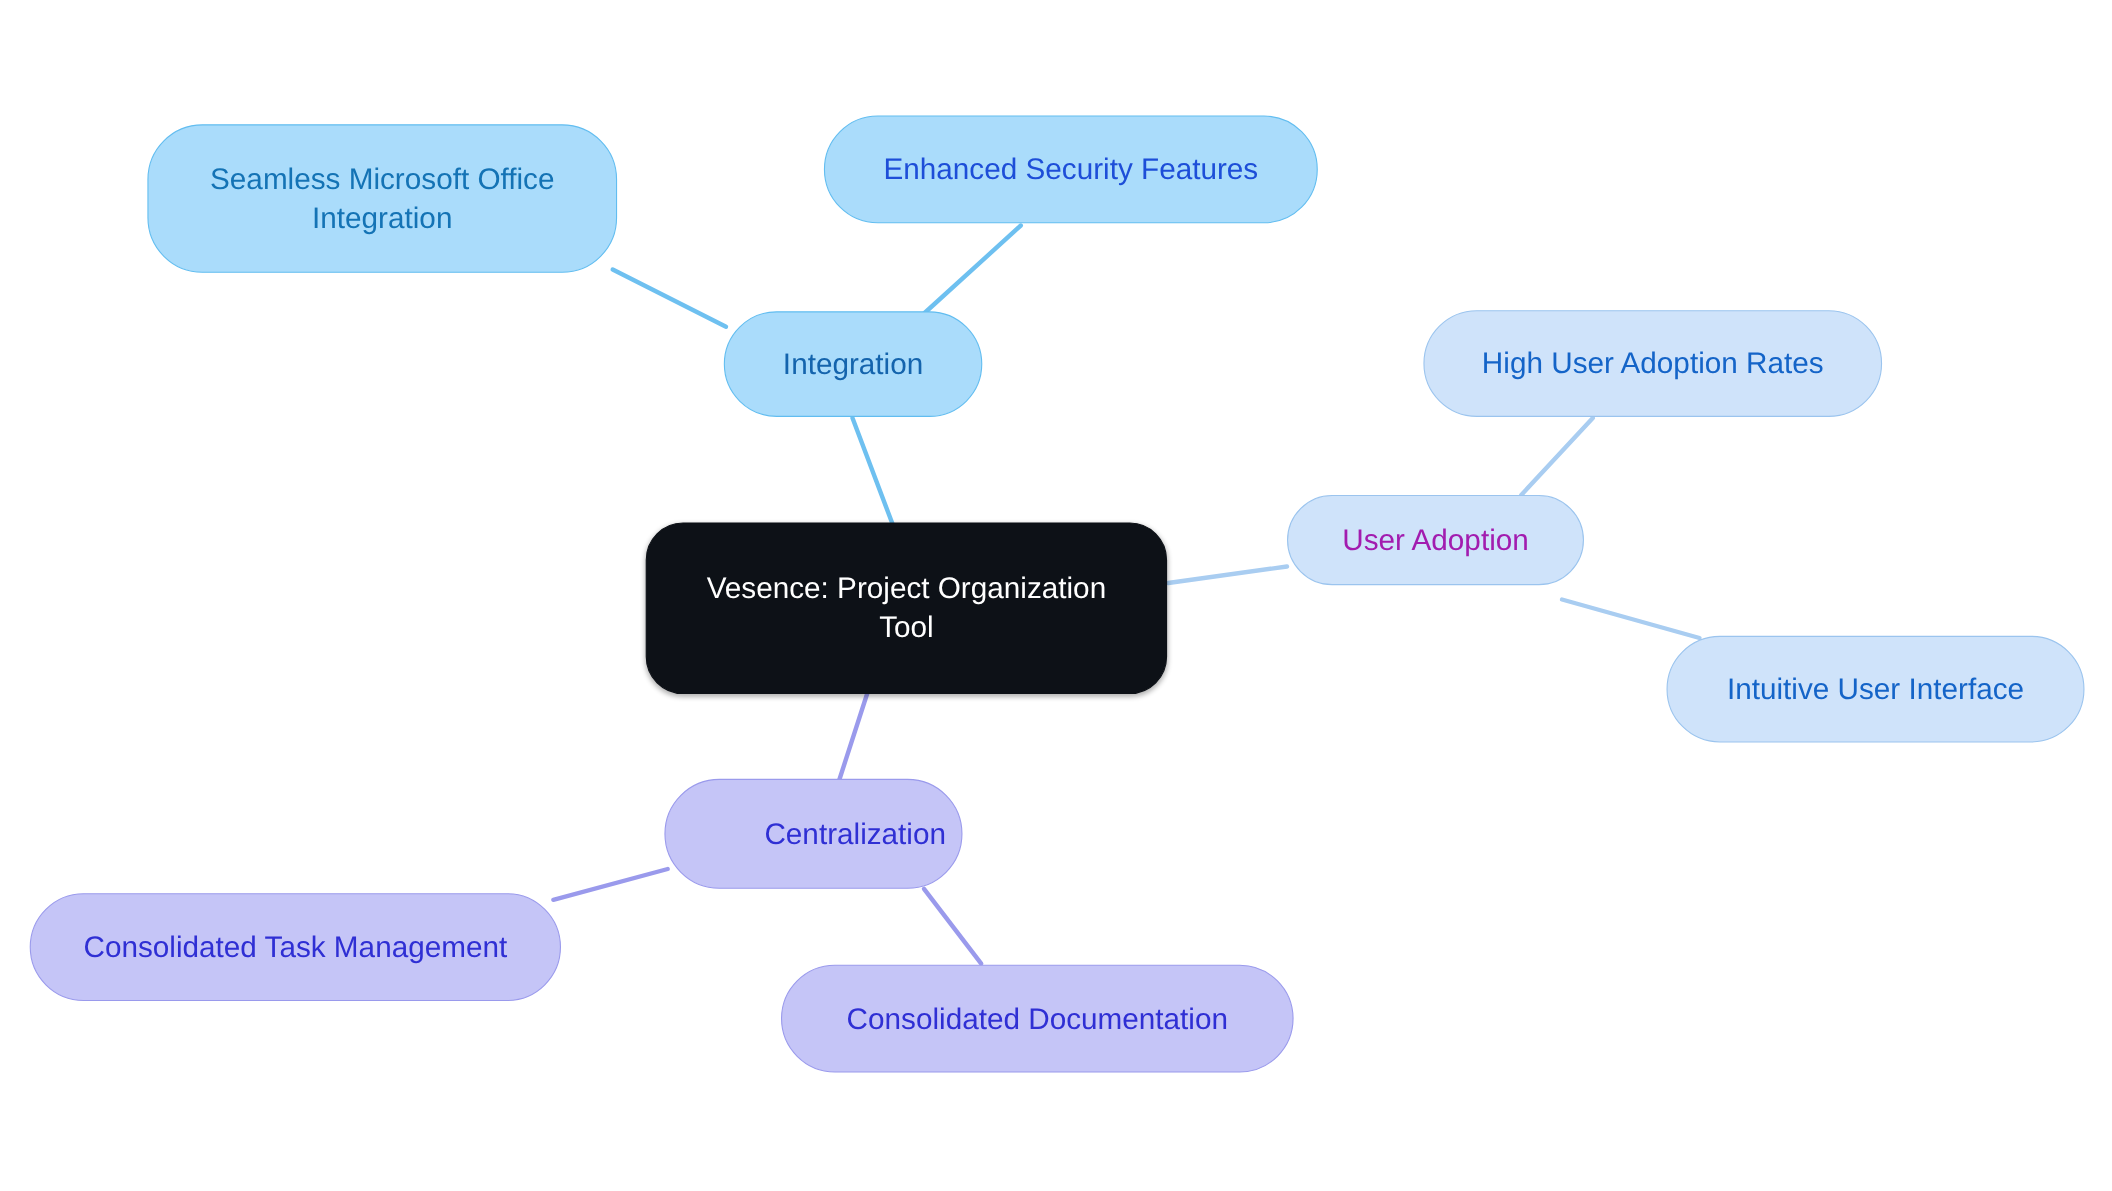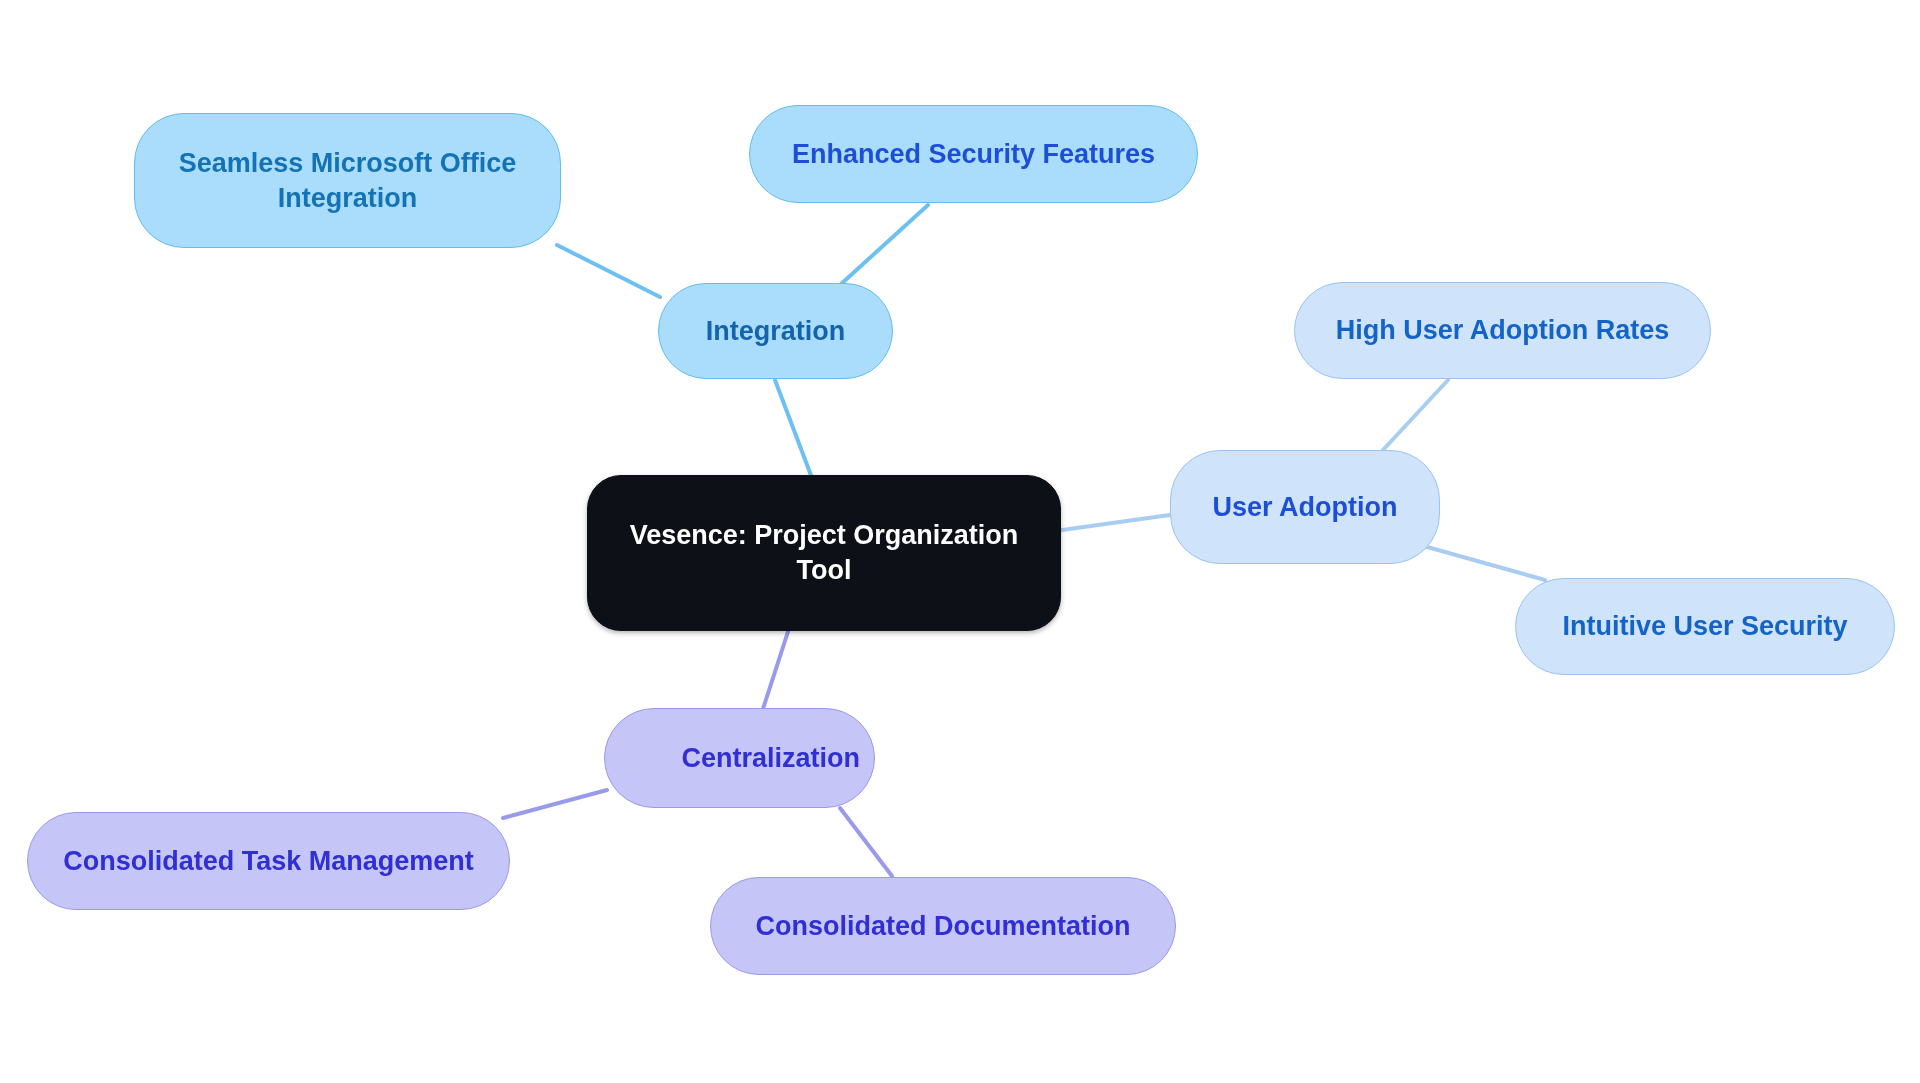--- a/index.html
+++ b/index.html
@@ -34,21 +34,20 @@
     display: flex;
     align-items: center;
     justify-content: center;
     text-align: center;
     border-radius: 50px;
     border-style: solid;
     border-width: 1.5px;
     line-height: 1.28;
     white-space: pre-line;
     padding: 0 14px;
-    font-weight: bold;
   }
   .node-root {
     background: #0d1117;
     border-color: #0d1117;
     border-radius: 34px;
     color: #ffffff;
     font-size: 27px;
     box-shadow: 0 2px 5px rgba(0,0,0,0.30);
   }
   .node-branch-blue {
@@ -104,20 +103,20 @@
       <line x1="607" y1="790" x2="503" y2="818" stroke="#9a9aec" stroke-width="4" stroke-linecap="round"></line>
       <line x1="840" y1="808" x2="892" y2="876" stroke="#9a9aec" stroke-width="4" stroke-linecap="round"></line>
     </svg>
   <div id="node-layer">
       <div class="node node-root" style="left: 587px; top: 475px; width: 474px; height: 156px; background: rgb(13, 17, 23); color: rgb(255, 255, 255);"><span>Vesence: Project Organization
 Tool</span></div>
       <div class="node node-branch-blue" style="left: 658px; top: 283px; width: 235px; height: 96px; background: rgb(170, 220, 251); border-color: rgb(98, 189, 240); color: rgb(20, 100, 173);"><span>Integration</span></div>
       <div class="node node-leaf-blue" style="left: 134px; top: 113px; width: 427px; height: 135px; background: rgb(170, 220, 251); border-color: rgb(98, 189, 240); color: rgb(20, 115, 181);"><span>Seamless Microsoft Office
 Integration</span></div>
       <div class="node node-leaf-blue" style="left: 749px; top: 105px; width: 449px; height: 98px; background: rgb(170, 220, 251); border-color: rgb(98, 189, 240); color: #1d4ed8;"><span>Enhanced Security Features</span></div>
-      <div class="node node-branch-lightblue" style="left: 1170px; top: 450px; width: 270px; height: 114px; background: rgb(207, 227, 250); border-color: rgb(155, 196, 238); color: #1d4ed8;"><span>User Adoption</span></div>
+      <div class="node node-branch-lightblue" style="left: 1170px; top: 450px; width: 270px; height: 82px; background: rgb(207, 227, 250); border-color: rgb(155, 196, 238); color: #a21caf;"><span>User Adoption</span></div>
       <div class="node node-leaf-lightblue" style="left: 1294px; top: 282px; width: 417px; height: 97px; background: rgb(207, 227, 250); border-color: rgb(155, 196, 238); color: rgb(20, 100, 200);"><span>High User Adoption Rates</span></div>
-      <div class="node node-leaf-lightblue" style="left: 1515px; top: 578px; width: 380px; height: 97px; background: rgb(207, 227, 250); border-color: rgb(155, 196, 238); color: rgb(20, 100, 200);"><span>Intuitive User Security</span></div>
+      <div class="node node-leaf-lightblue" style="left: 1515px; top: 578px; width: 380px; height: 97px; background: rgb(207, 227, 250); border-color: rgb(155, 196, 238); color: rgb(20, 100, 200);"><span>Intuitive User Interface</span></div>
       <div class="node node-branch-purple" style="left: 604px; top: 708px; width: 271px; height: 100px; background: rgb(197, 197, 247); border-color: rgb(154, 154, 236); color: rgb(47, 47, 212);"><span>Centralization</span></div>
       <div class="node node-leaf-purple" style="left: 27px; top: 812px; width: 483px; height: 98px; background: rgb(197, 197, 247); border-color: rgb(154, 154, 236); color: rgb(47, 47, 212);"><span>Consolidated Task Management</span></div>
       <div class="node node-leaf-purple" style="left: 710px; top: 877px; width: 466px; height: 98px; background: rgb(197, 197, 247); border-color: rgb(154, 154, 236); color: rgb(47, 47, 212);"><span>Consolidated Documentation</span></div>
     </div>
 </div>
 
 </body></html>

